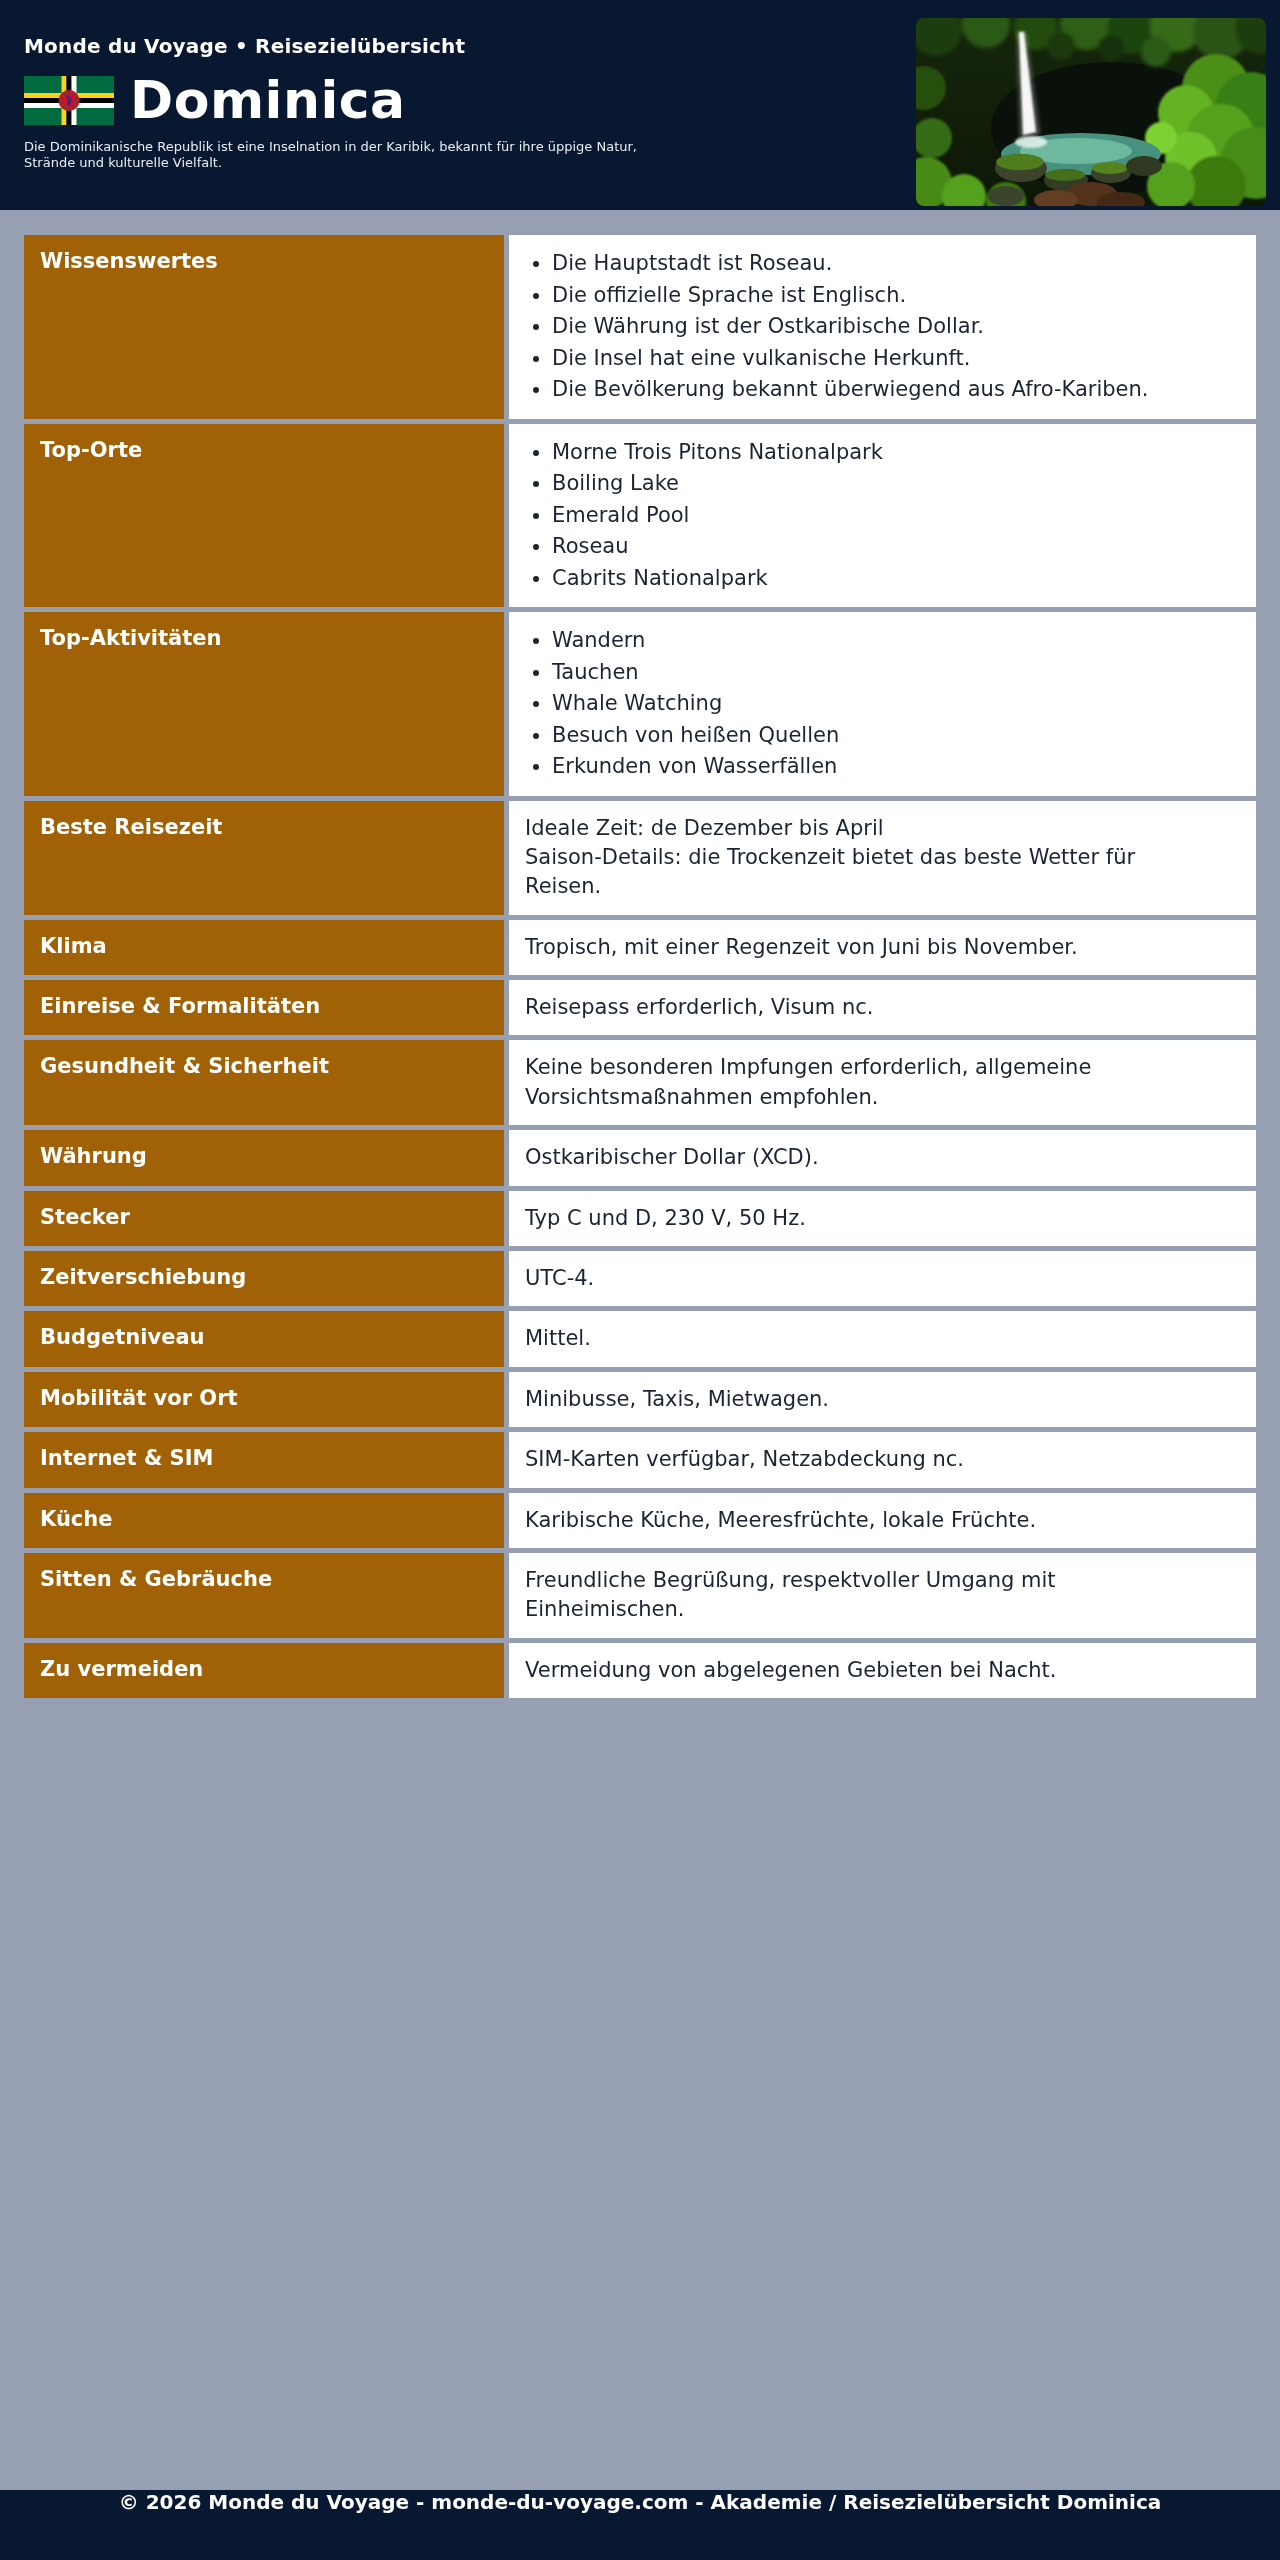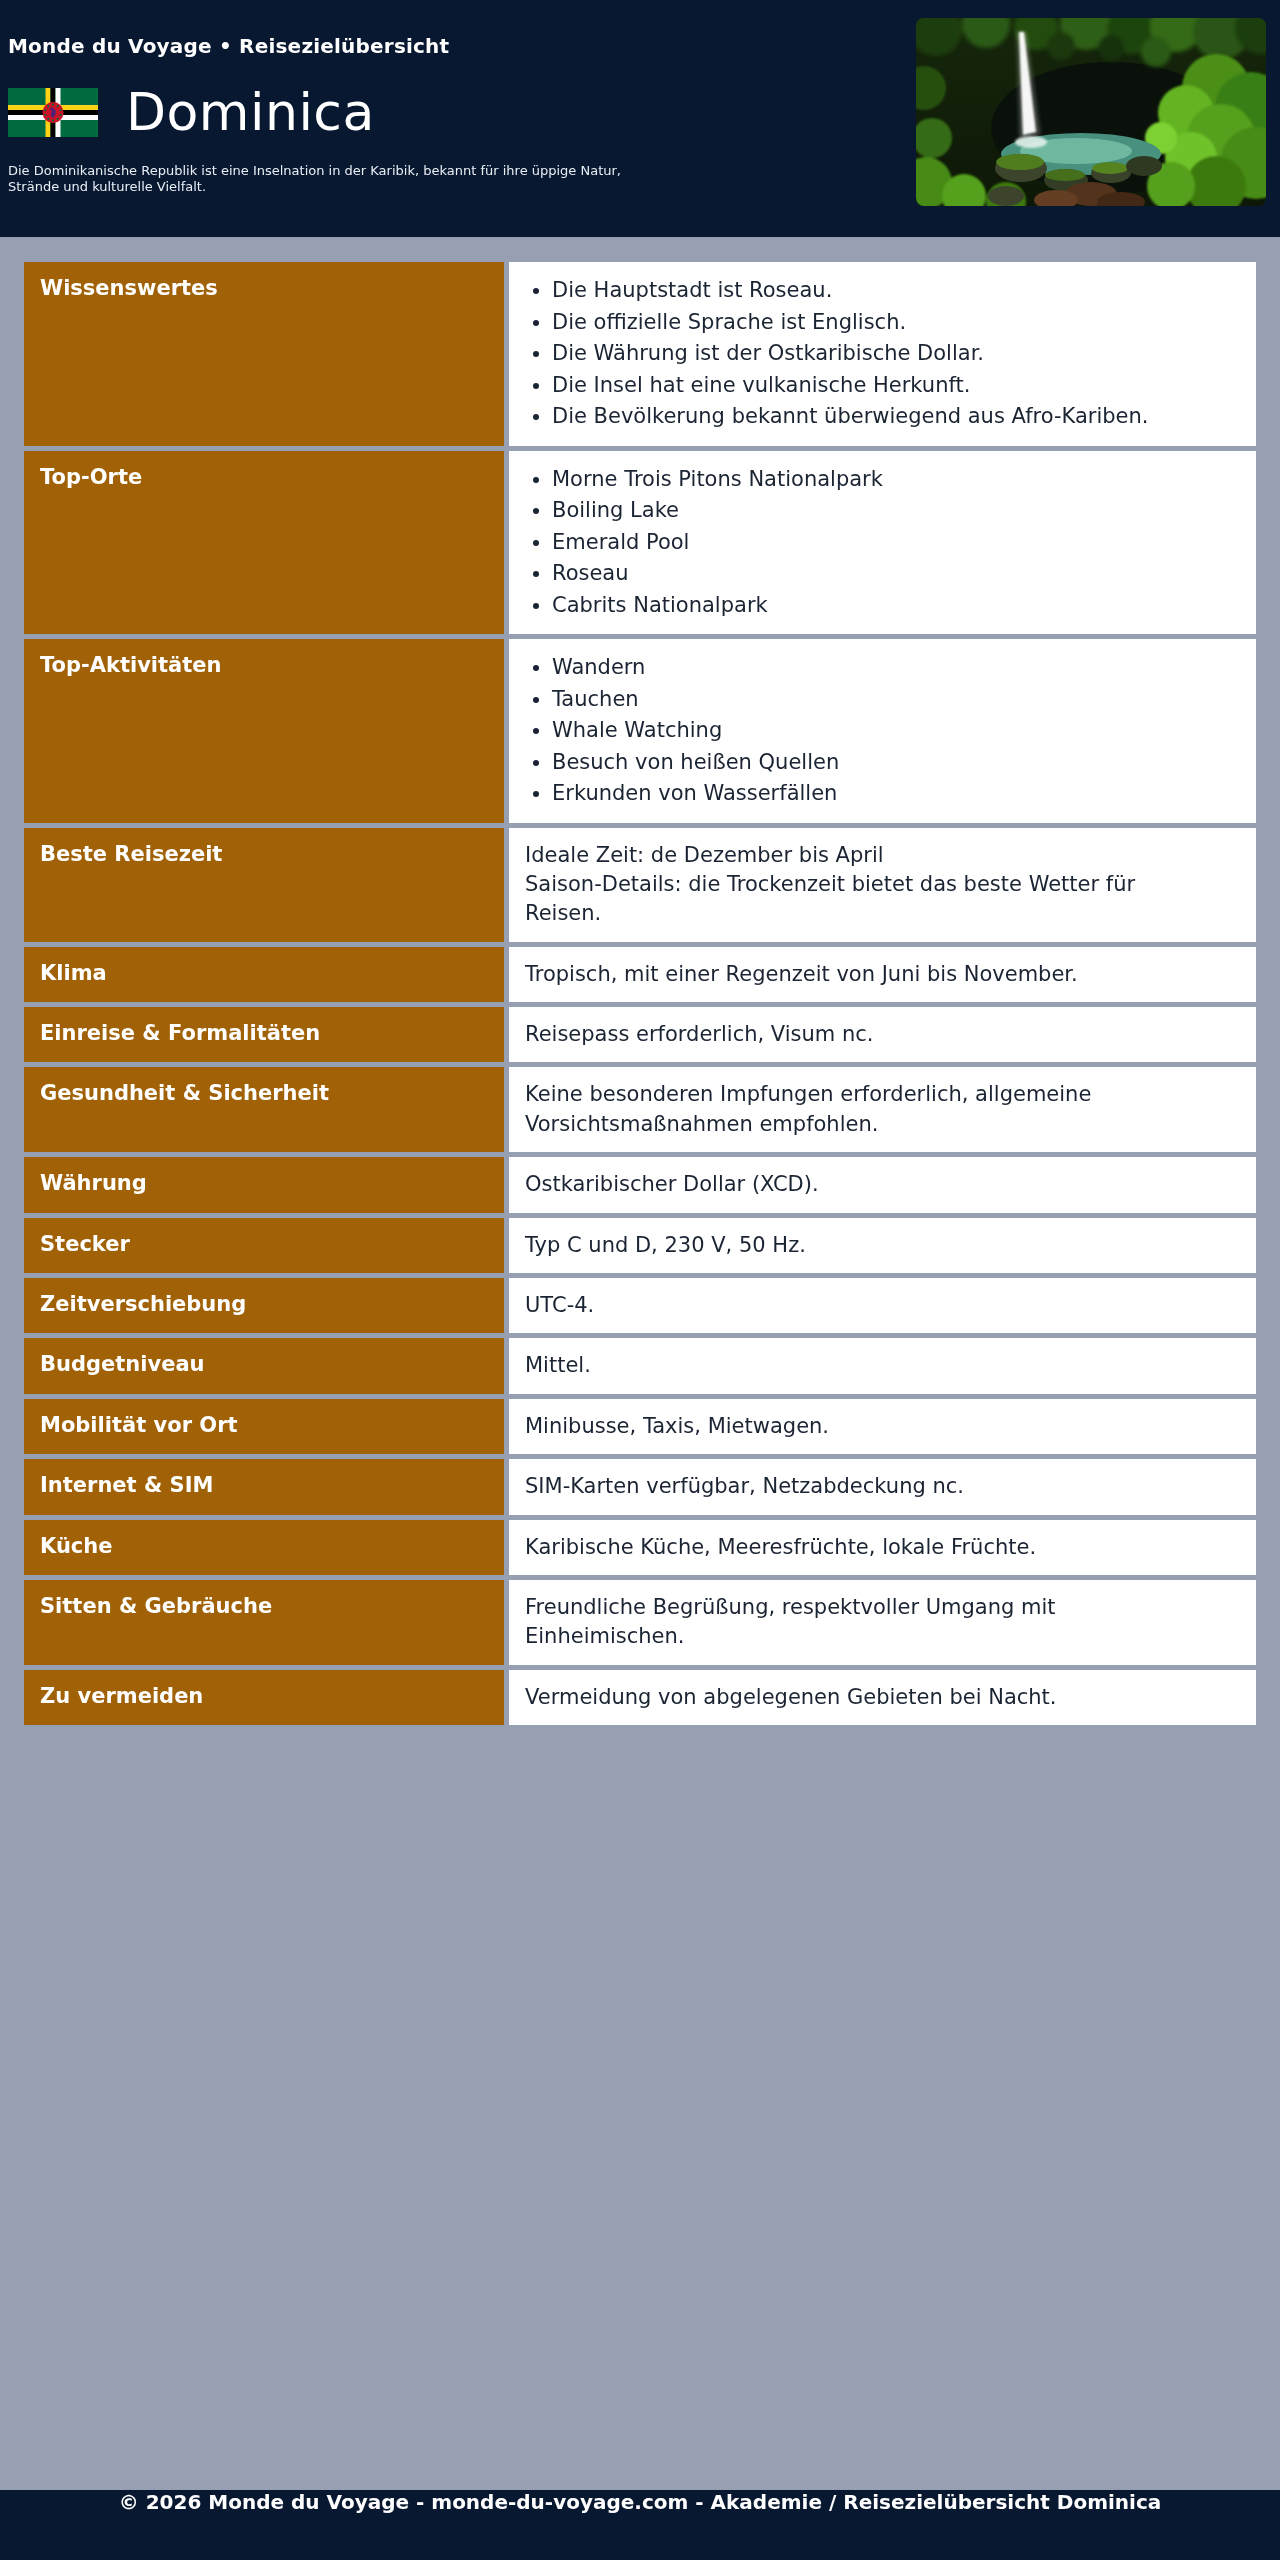--- a/index.html
+++ b/index.html
@@ -5,27 +5,27 @@
   html, body { margin:0; padding:0; }
   body {
     width:1280px; height:2560px; overflow:hidden;
     background:#96a0b2;
     font-family:"DejaVu Sans", "Liberation Sans", sans-serif;
     display:flex; flex-direction:column;
   }
   
   header {
     position:relative; box-sizing:border-box;
-    height:237px; background:#081830; color:#ffffff;
-    padding:34px 24px 0 8px;
+    height:210px; background:#081830; color:#ffffff;
+    padding:34px 24px 0 24px;
   }
   .brand { font-size:20px; font-weight:bold; letter-spacing:.2px; }
   .title-row { display:flex; align-items:center; gap:16px; margin-top:14px; }
   .flag svg { display:block; width:90px; height:49px; }
-  h1.title { margin:12px; font-size:52px; line-height:1.1; font-weight:normal; letter-spacing:.5px; }
+  h1.title { margin:0; font-size:52px; line-height:1.1; font-weight:bold; letter-spacing:.5px; }
   .desc {
     margin:10px 0 0 0; font-size:13px; line-height:1.25;
     color:#e9eef5; max-width:880px; white-space:pre-line;
   }
   .photo {
     position:absolute; top:18px; right:14px;
     width:350px; height:188px; border-radius:8px; overflow:hidden;
     background:#13210b;
   }
   .photo svg { display:block; width:350px; height:188px; }

